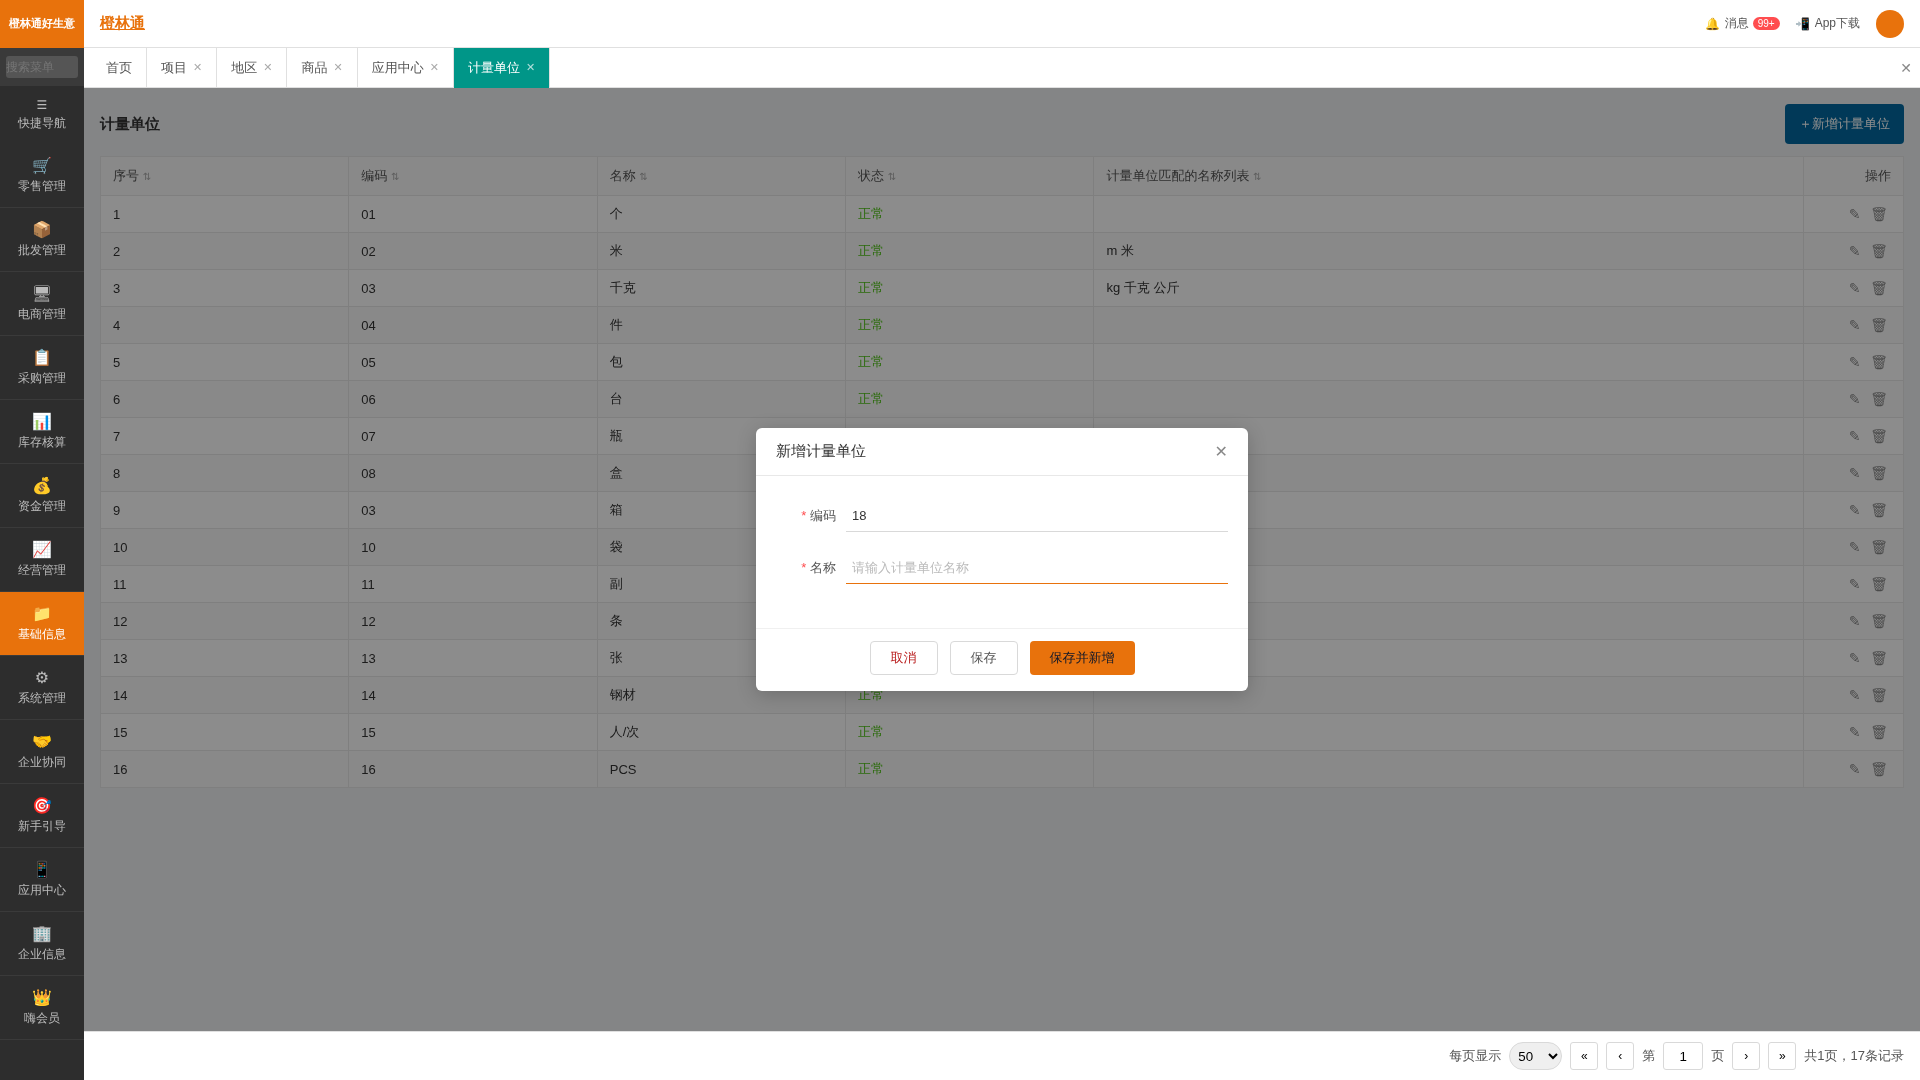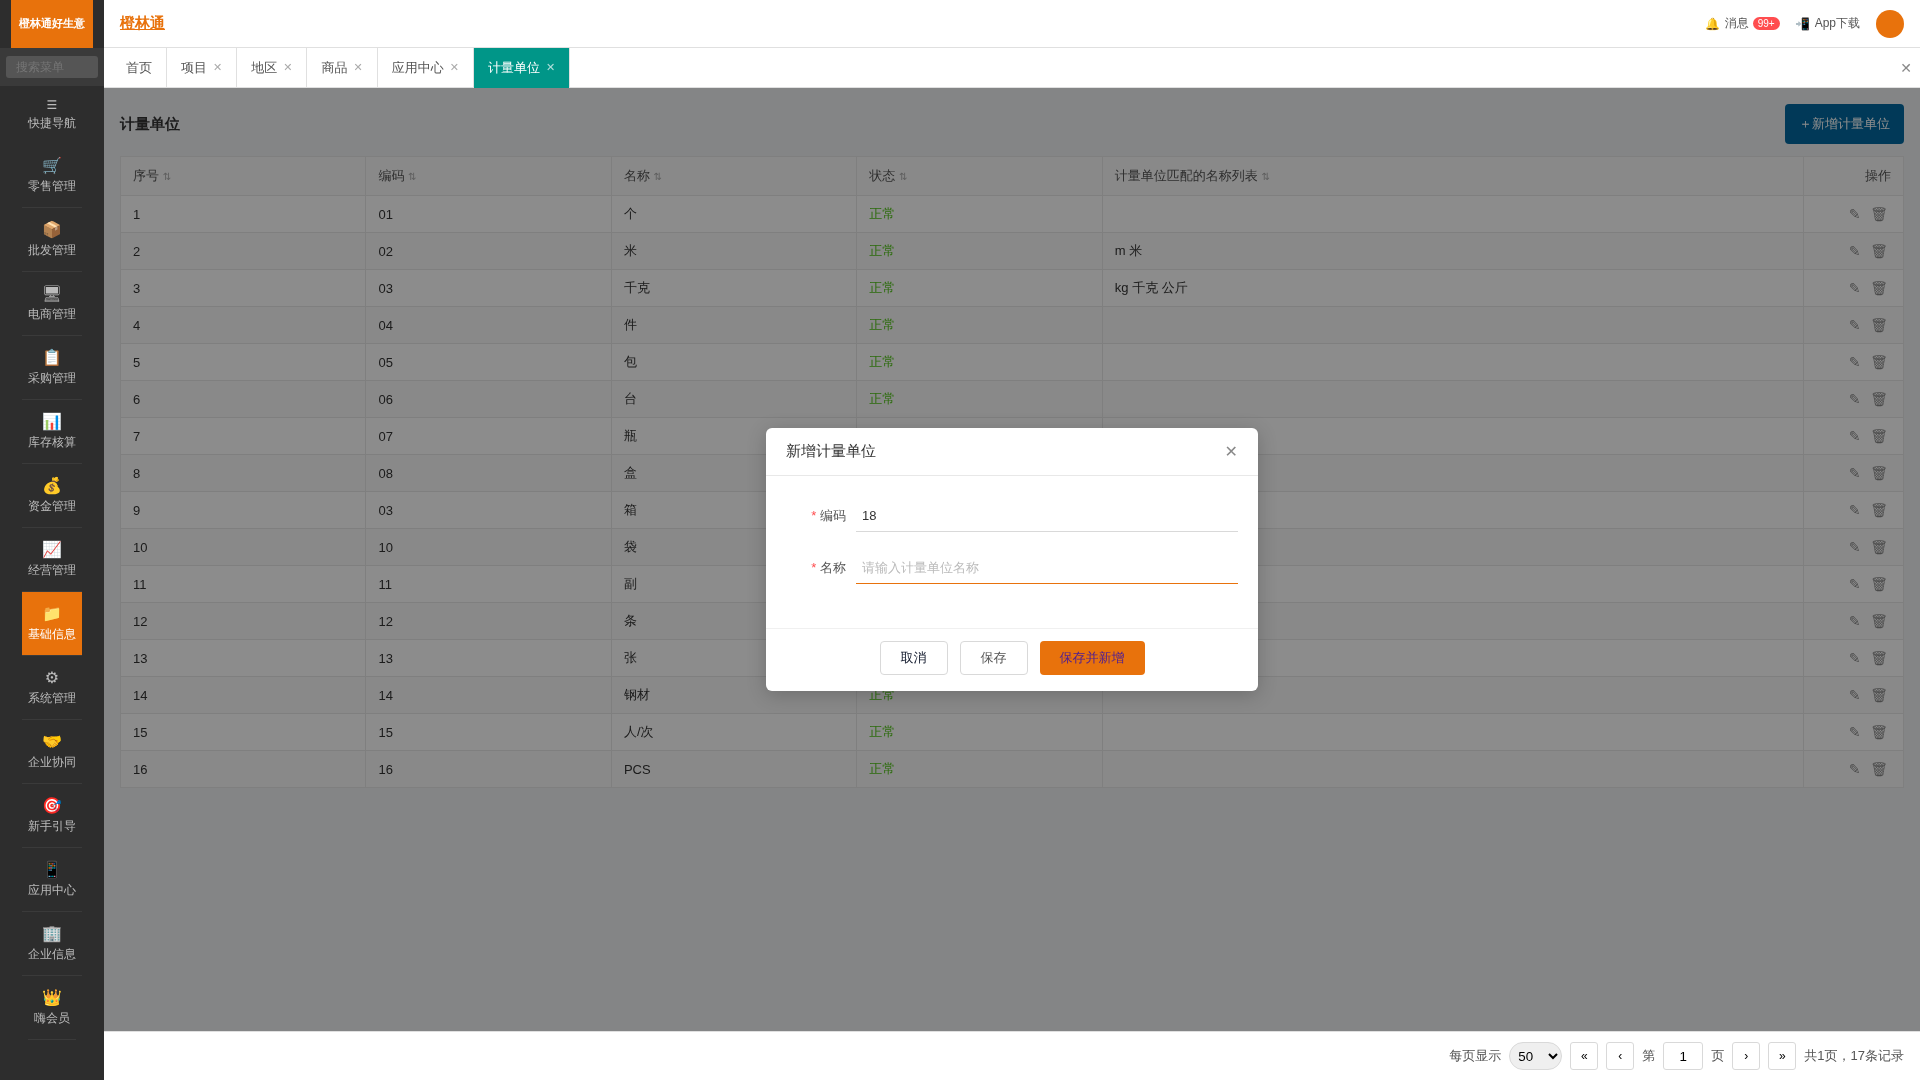--- a/index.html
+++ b/index.html
@@ -1,27 +1,26 @@
 <!DOCTYPE html>
 <html><head>
   <meta charset="utf-8">
   <style>
     * { box-sizing: border-box; margin: 0; padding: 0; }
     body { font-family: "Microsoft YaHei", "PingFang SC", sans-serif; font-size: 13px; background: #f0f2f5; display: flex; height: 1080px; width: 1920px; overflow: hidden; }
 
     
     .sidebar {
-      width: 104px;
+      width: 84px;
       background: #2d2d2d;
       color: #ccc;
       display: flex;
       flex-direction: column;
       flex-shrink: 0;
       height: 100%;
-      align-items: center;
     }
     .sidebar-logo {
       background: #e8720c;
       height: 48px;
       display: flex;
       align-items: center;
       justify-content: center;
       color: white;
       font-size: 14px;
       font-weight: bold;
@@ -31,21 +30,21 @@
     .sidebar-search {
       padding: 8px 6px;
       background: #3a3a3a;
     }
     .sidebar-search input {
       width: 100%;
       background: #555;
       border: none;
       border-radius: 3px;
       color: #ccc;
-      padding: 4px 10px;
+      padding: 4px 0;
       font-size: 12px;
       outline: none;
     }
     .sidebar-nav-item {
       padding: 12px 6px;
       text-align: center;
       cursor: pointer;
       color: #bbb;
       font-size: 12px;
       border-bottom: 1px solid #3a3a3a;
@@ -289,36 +288,36 @@
       gap: 12px;
       border-top: 1px solid #f0f0f0;
     }
     .btn-cancel {
       padding: 7px 20px;
       border: 1px solid #d9d9d9;
       background: white;
       border-radius: 4px;
       cursor: pointer;
       font-size: 13px;
-      color: #0f172a;
+      color: #b91c1c;
     }
     .btn-save {
       padding: 7px 20px;
       border: 1px solid #d9d9d9;
       background: white;
       border-radius: 4px;
       cursor: pointer;
       font-size: 13px;
       color: #555;
     }
     .btn-save-new {
       padding: 7px 20px;
       border: none;
       background: #e8720c;
-      color: #4c1d95;
+      color: #0f172a;
       border-radius: 4px;
       cursor: pointer;
       font-size: 13px;
       text-align: center;
     }
   </style>
 </head>
 <body>
 
 <div class="sidebar">

